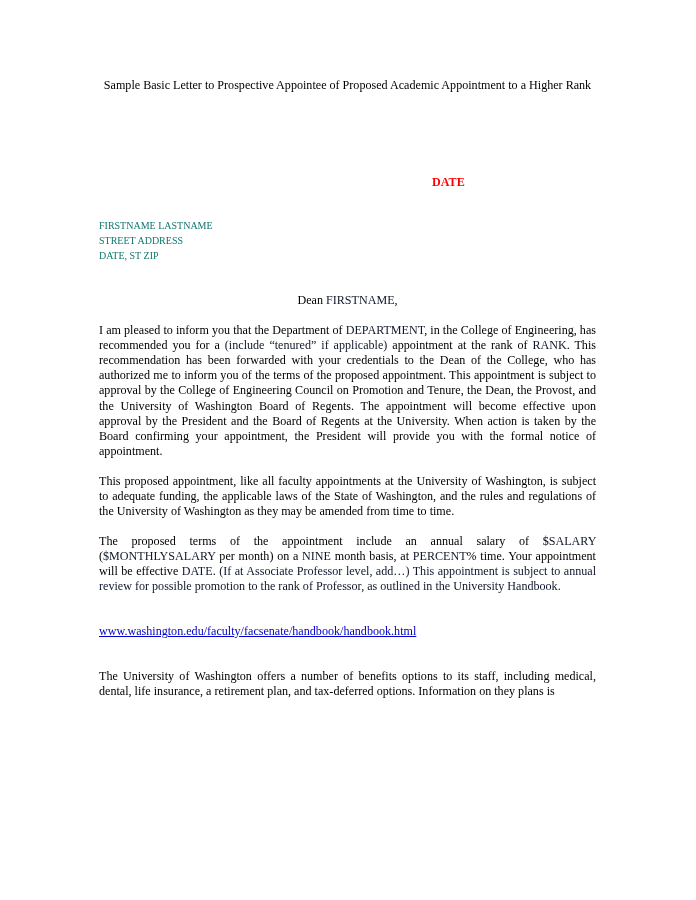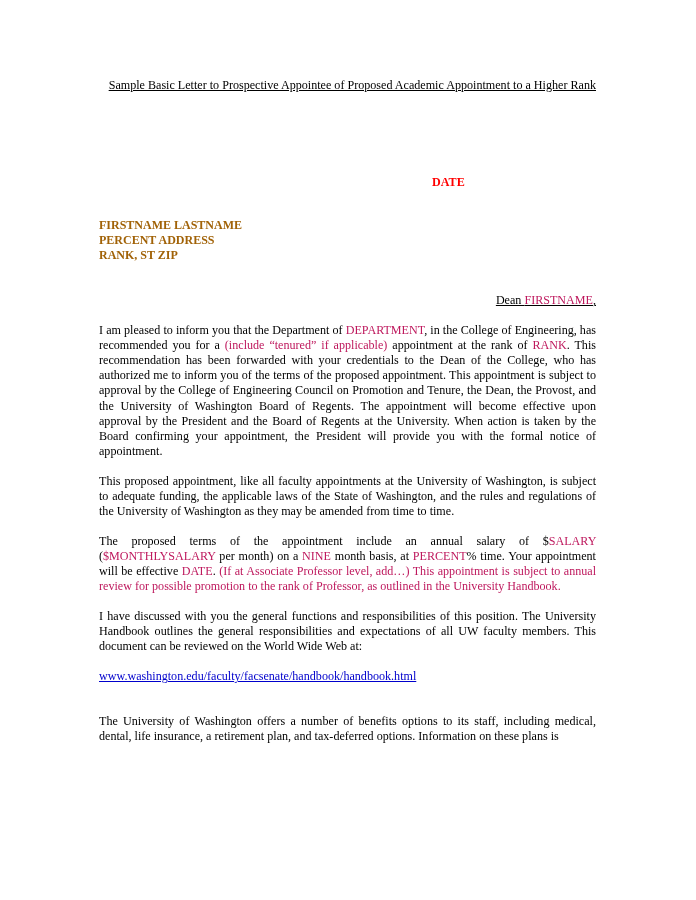--- a/index.html
+++ b/index.html
@@ -28,48 +28,47 @@
   }
   .para {
     font-size: 12.1px;
     line-height: 15.05px;
     text-align: justify;
     text-justify: inter-word;
     margin: 0;
     color: #000000;
   }
   .para.nojust {
-    text-align: right;
-    text-decoration: underline;
+    text-align: center;
   }
   .gap-title   { height: 20px; }
   .gap-letterhead { height: 62px; }
   .gap-date    { height: 28px; }
   .gap-addr    { height: 30px; }
   .gap-para    { height: 15px; }
   .red {
-    color: #be185d;
+    color: #0f172a;
   }
   .red-bold {
     color: #ff0000;
     font-weight: bold;
   }
   .date-line {
     font-size: 12.1px;
     line-height: 15.05px;
     margin: 0;
     padding-left: 333px;
     text-align: left;
     white-space: nowrap;
   }
   .addr-block {
-    font-size: 12px;
+    font-size: 10px;
     line-height: 15.05px;
-    color: #a16207;
-    font-weight: bold;
+    color: #0f766e;
+    font-weight: normal;
     white-space: nowrap;
   }
   .addr-line { display: block; }
   .link {
     color: #0000cc;
     text-decoration: underline;
     font-size: 12.1px;
     line-height: 15.05px;
   }
   .url-para {
@@ -91,49 +90,48 @@
 
 
     <div class="gap-letterhead"></div>
 
     <p class="date-line"><span class="red-bold">DATE</span></p>
 
     <div class="gap-date"></div>
 
     <div class="addr-block">
       <span class="addr-line">FIRSTNAME LASTNAME</span>
-      <span class="addr-line">PERCENT ADDRESS</span>
-      <span class="addr-line">RANK, ST  ZIP</span>
+      <span class="addr-line">STREET ADDRESS</span>
+      <span class="addr-line">DATE, ST  ZIP</span>
     </div>
 
     <div class="gap-addr"></div>
 
     <p class="para nojust"><span>Dean </span><span class="red">FIRSTNAME</span><span>,</span></p>
 
     <div class="gap-para"></div>
 
     <p class="para"><span>I am pleased to inform you that the Department of </span><span class="red">DEPARTMENT</span><span>, in the College of Engineering, has recommended you for a </span><span class="red">(include “tenured” if applicable)</span><span> appointment at the rank of </span><span class="red">RANK</span><span>.  This recommendation has been forwarded with your credentials to the Dean of the College, who has authorized me to inform you of the terms of the proposed appointment.  This appointment is subject to approval by the College of Engineering Council on Promotion and Tenure, the Dean, the Provost, and the University of Washington Board of Regents.   The appointment will become effective upon approval by the President and the Board of Regents at the University.  When action is taken by the Board confirming your appointment, the President will provide you with the formal notice of appointment.</span></p>
 
     <div class="gap-para"></div>
 
     <p class="para">This proposed appointment, like all faculty appointments at the University of Washington, is subject to adequate funding, the applicable laws of the State of Washington, and the rules and regulations of the University of Washington as they may be amended from time to time.</p>
 
     <div class="gap-para"></div>
 
     <p class="para"><span>The proposed terms of the appointment include an annual salary of $</span><span class="red">SALARY</span><span> (</span><span class="red">$MONTHLYSALARY</span><span> per month) on a </span><span class="red">NINE</span><span> month basis, at </span><span class="red">PERCENT</span><span>% time.   Your appointment will be effective </span><span class="red">DATE</span><span>.  </span><span class="red">(If at Associate Professor level, add…) This appointment is subject to annual review for possible promotion to the rank of Professor, as outlined in the University Handbook.</span></p>
 
     <div class="gap-para"></div>
 
-    <p class="para">I have discussed with you the general functions and responsibilities of this position.   The University Handbook outlines the general responsibilities and expectations of all UW faculty members.  This document can be reviewed on the World Wide Web at:</p>
 
     <div class="gap-para"></div>
 
     <p class="url-para"><a class="link" href="#">www.washington.edu/faculty/facsenate/handbook/handbook.html</a></p>
 
     <div class="gap-para"></div>
 
 
     <div class="gap-para"></div>
 
-    <p class="para">The University of Washington offers a number of benefits options to its staff, including medical, dental, life insurance, a retirement plan, and tax-deferred options.  Information on these plans is</p>
+    <p class="para">The University of Washington offers a number of benefits options to its staff, including medical, dental, life insurance, a retirement plan, and tax-deferred options.  Information on they plans is</p>
 
   </div>
 </div>
 
 </body></html>

